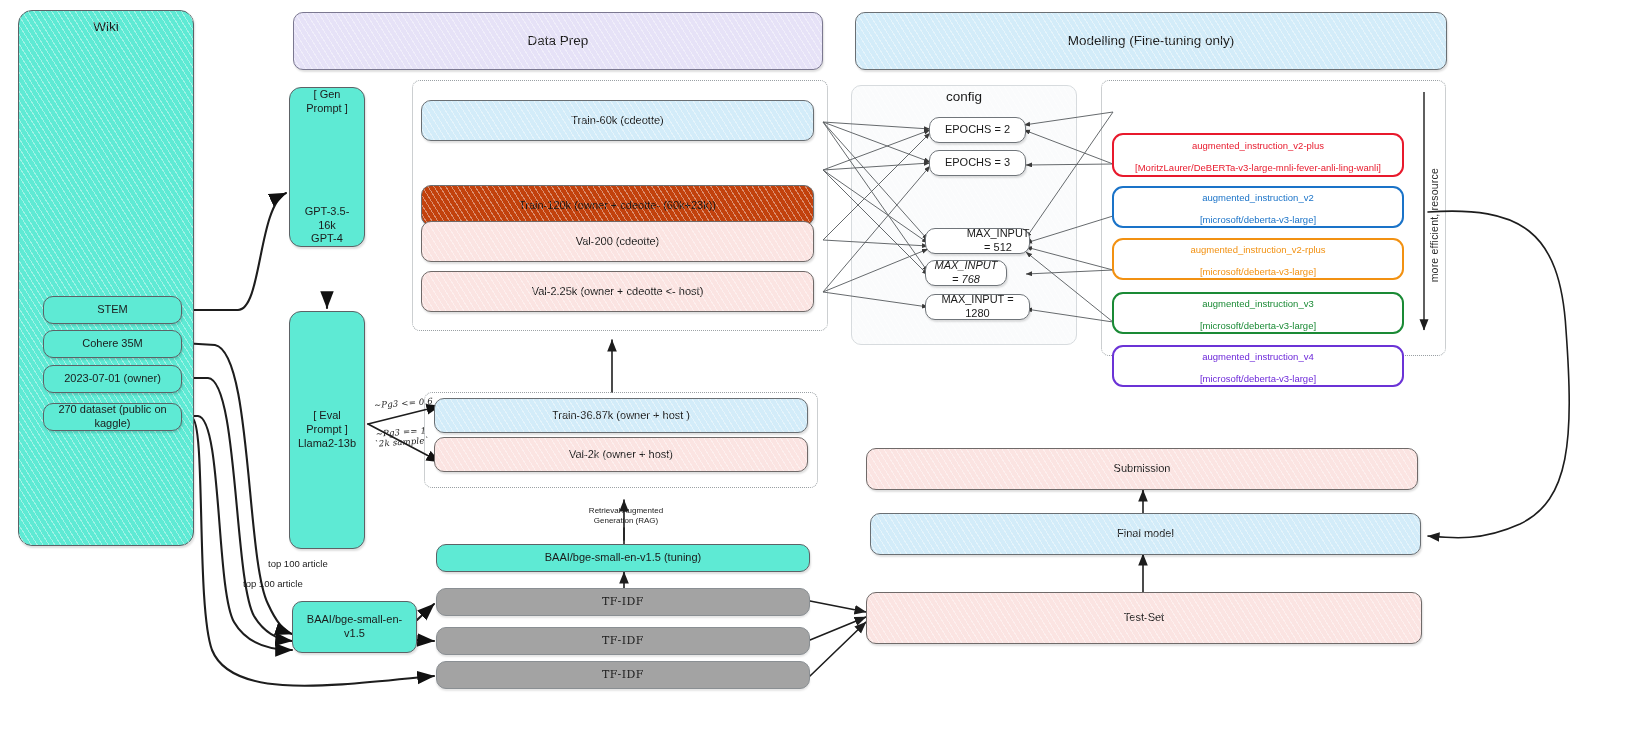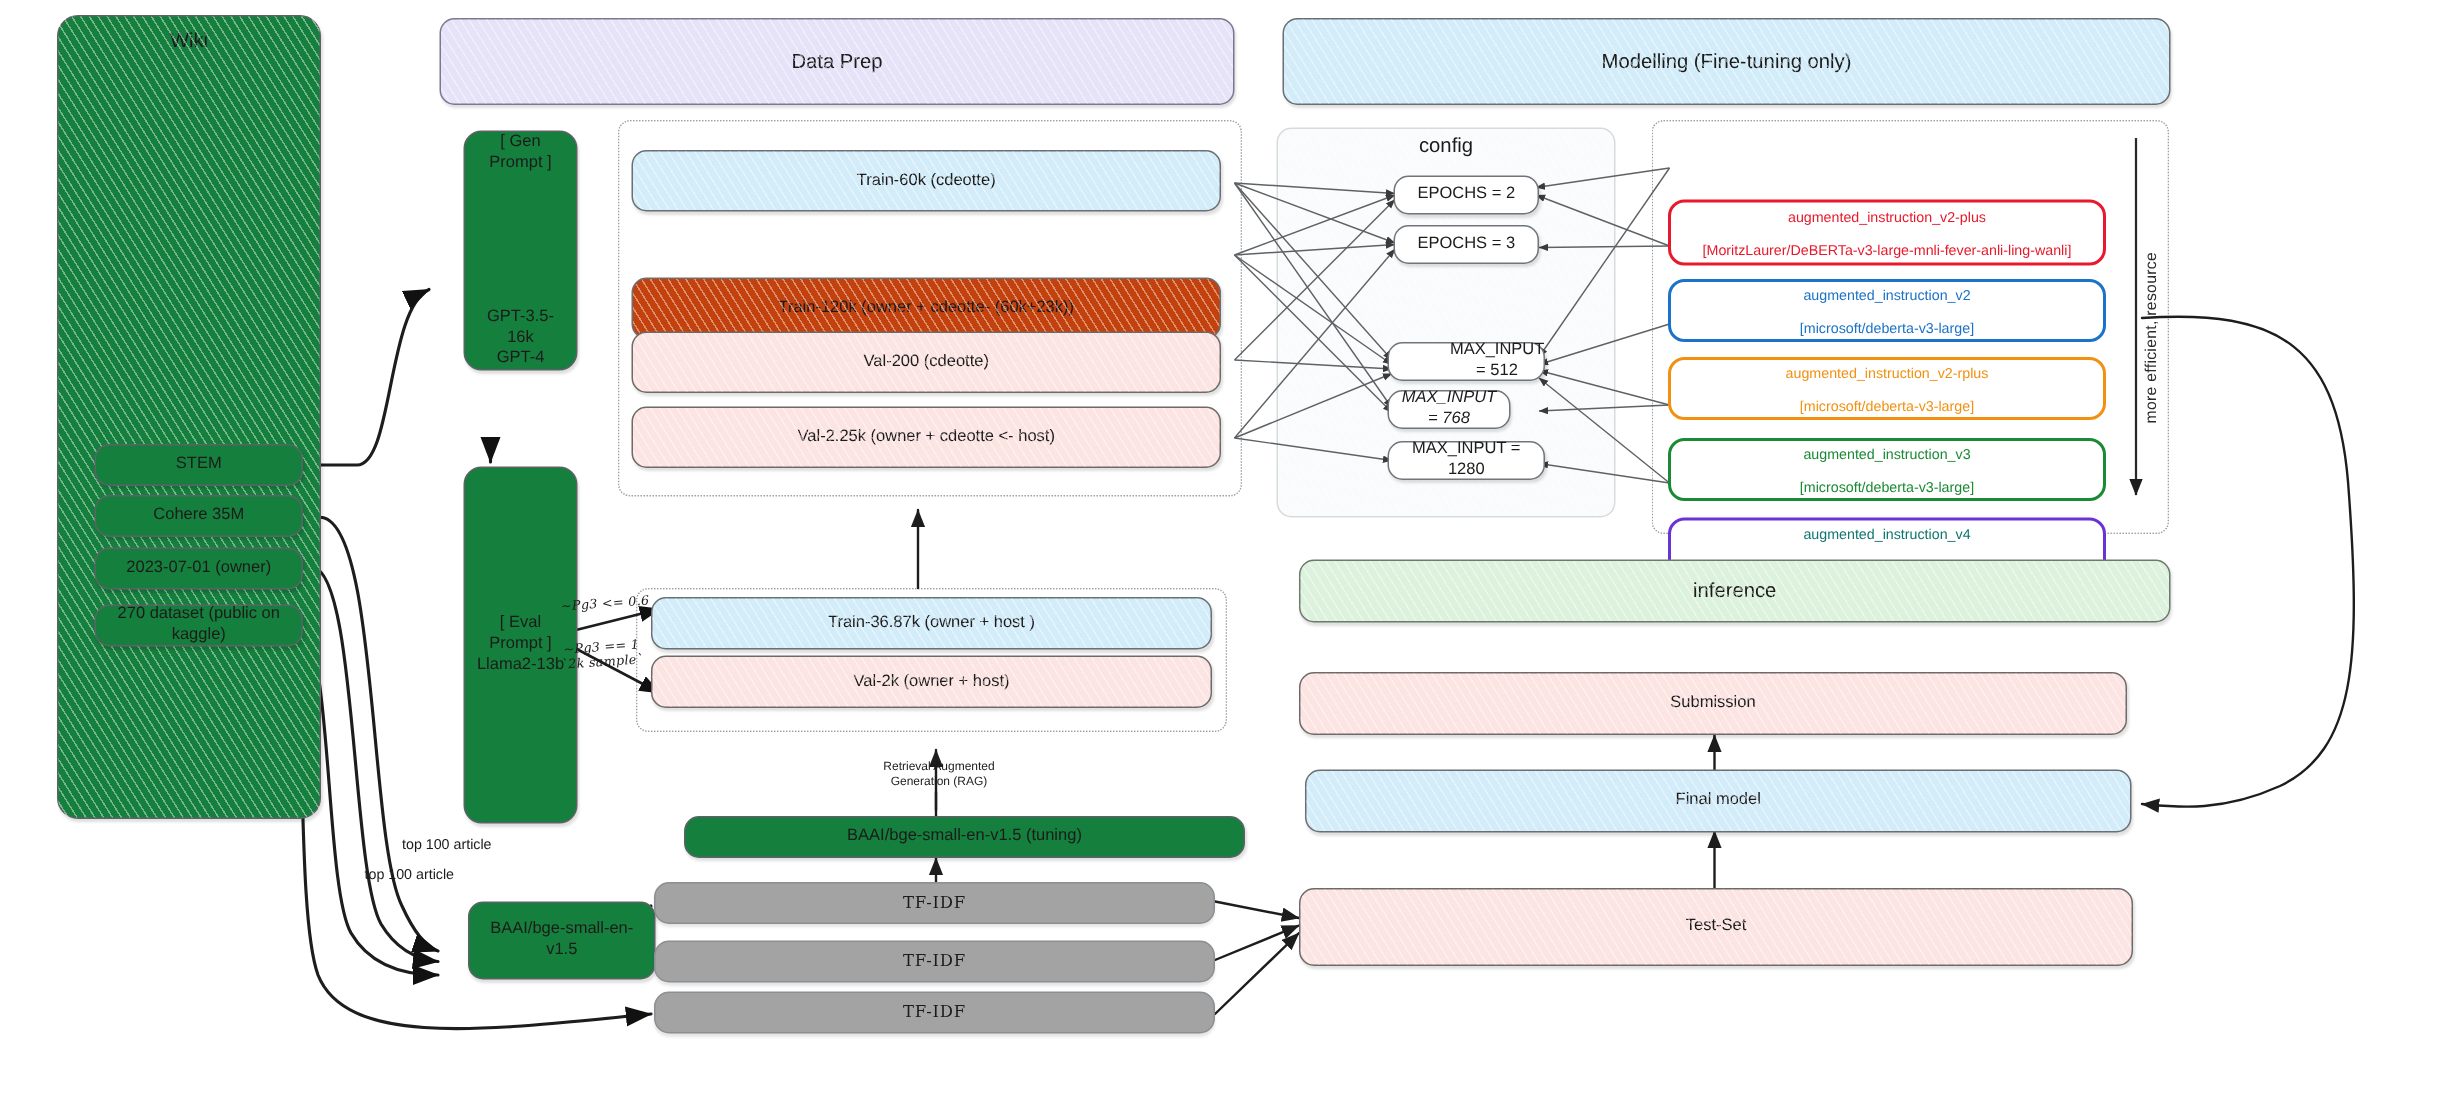--- a/index.html
+++ b/index.html
@@ -8,21 +8,21 @@
   .canvas{position:absolute;inset:0;}
   svg.wires{position:absolute;left:0;top:0;width:1641px;height:737px;pointer-events:none;z-index:5;}
 
   
   .box{position:absolute;box-sizing:border-box;display:flex;align-items:center;
        justify-content:center;text-align:center;border-radius:10px;
        border:1.1px solid #5a5f63;line-height:1.25;z-index:10;
        box-shadow:1px 2px 2px rgba(0,0,0,0.13);}
   .box .lbl{padding:0 6px;white-space:pre-line;}
 
-  .grey      {background:#15803d;border-color:#5d6266;margin-left:20px;}
+  .grey      {background:#5eead4;border-color:#5d6266;}
   .blue      {background:#d3ecf9;border-color:#6a6f73;}
   .blue2     {background:#c2410c;border-color:#6a6f73;margin-top:36px;}
   .pink      {background:#fbe4e2;border-color:#6f6a69;}
   .green     {background:#ddf2dd;border-color:#6c7a6c;}
   .purple    {background:#e6e2f7;border-color:#7b7890;}
   .white     {background:#ffffff;border-color:#70757a;}
   .plainwhite{background:#a3a3a3;border-color:#8a8f93;box-shadow:0 2px 2px rgba(0,0,0,.10);}
 
   
   .hatch::after{content:"";position:absolute;inset:0;border-radius:9px;pointer-events:none;
@@ -253,32 +253,29 @@
       <span class="xs">augmented_instruction_v2-rplus</span><br>
       <span class="xs">[microsoft/deberta-v3-large]</span>
     </span>
   </div>
   <div class="omodel" style="left:1112px;top:249px;width:292px;height:42px;border-color:#1a8a35;color:#1a8a35;">
     <span style="display:block;">
       <span class="xs">augmented_instruction_v3</span><br>
       <span class="xs">[microsoft/deberta-v3-large]</span>
     </span>
   </div>
-  <div class="omodel" style="left:1112px;top:302px;width:292px;height:42px;border-color:#6b33d6;color:#0f766e;">
+  <div class="omodel" style="left:1112px;top:302px;width:292px;height:42px;border-color:#6b33d6;color:#6d28d9;">
     <span style="display:block;">
       <span class="xs">augmented_instruction_v4</span><br>
       <span class="xs">[microsoft/deberta-v3-large]</span>
     </span>
   </div>
 
   <div class="vlabel" style="left:1428px;top:168px;">more efficient, resource</div>
 
-  <div class="box green hatch" style="left:866px;top:373px;width:581px;height:42px;">
-    <span class="ttl lbl">inference</span>
-  </div>
   <div class="box pink hatch" style="left:866px;top:448px;width:552px;height:42px;">
     <span class="sm lbl">Submission</span>
   </div>
   <div class="box blue hatch" style="left:870px;top:513px;width:551px;height:42px;">
     <span class="sm lbl">Final model</span>
   </div>
   <div class="box pink hatch" style="left:866px;top:592px;width:556px;height:52px;">
     <span class="sm lbl">Test-Set</span>
   </div>
 

